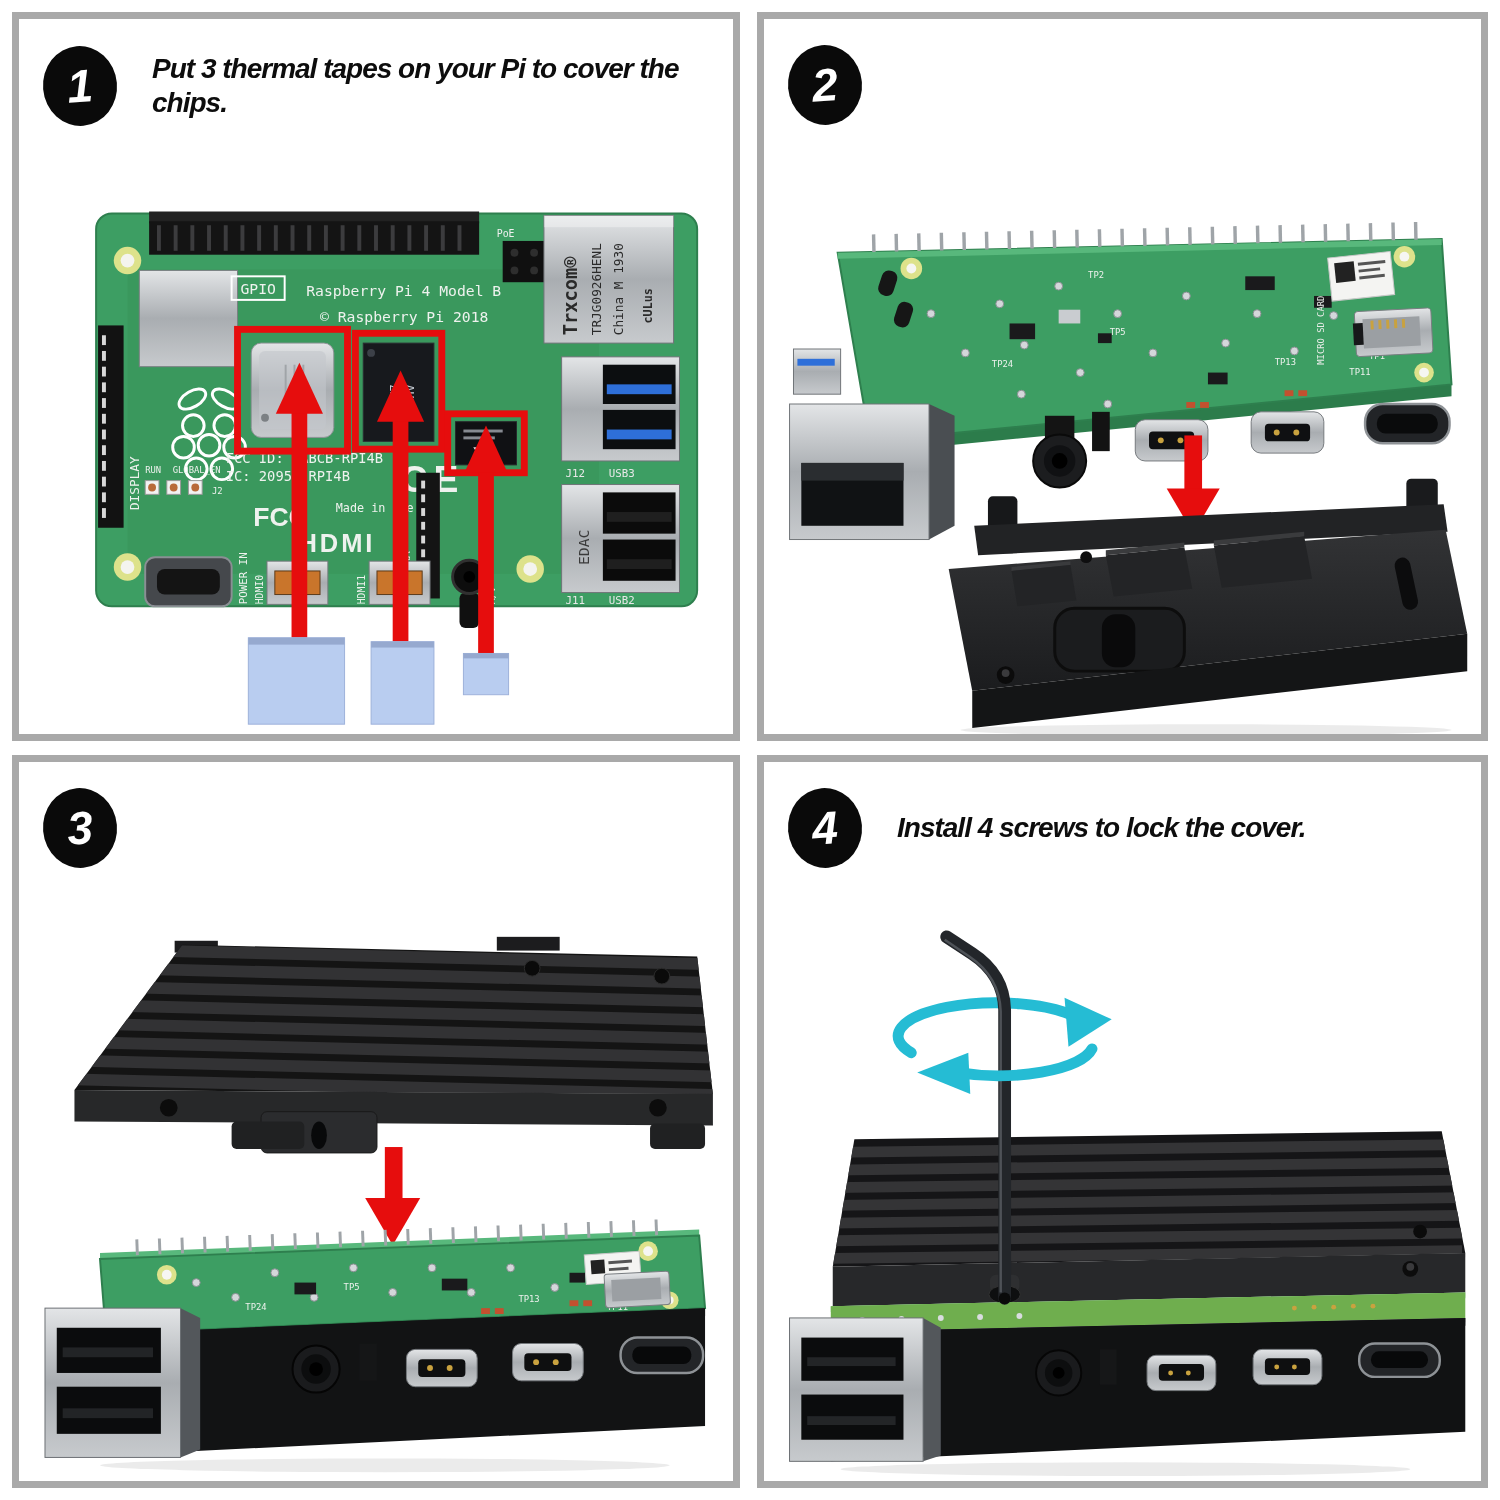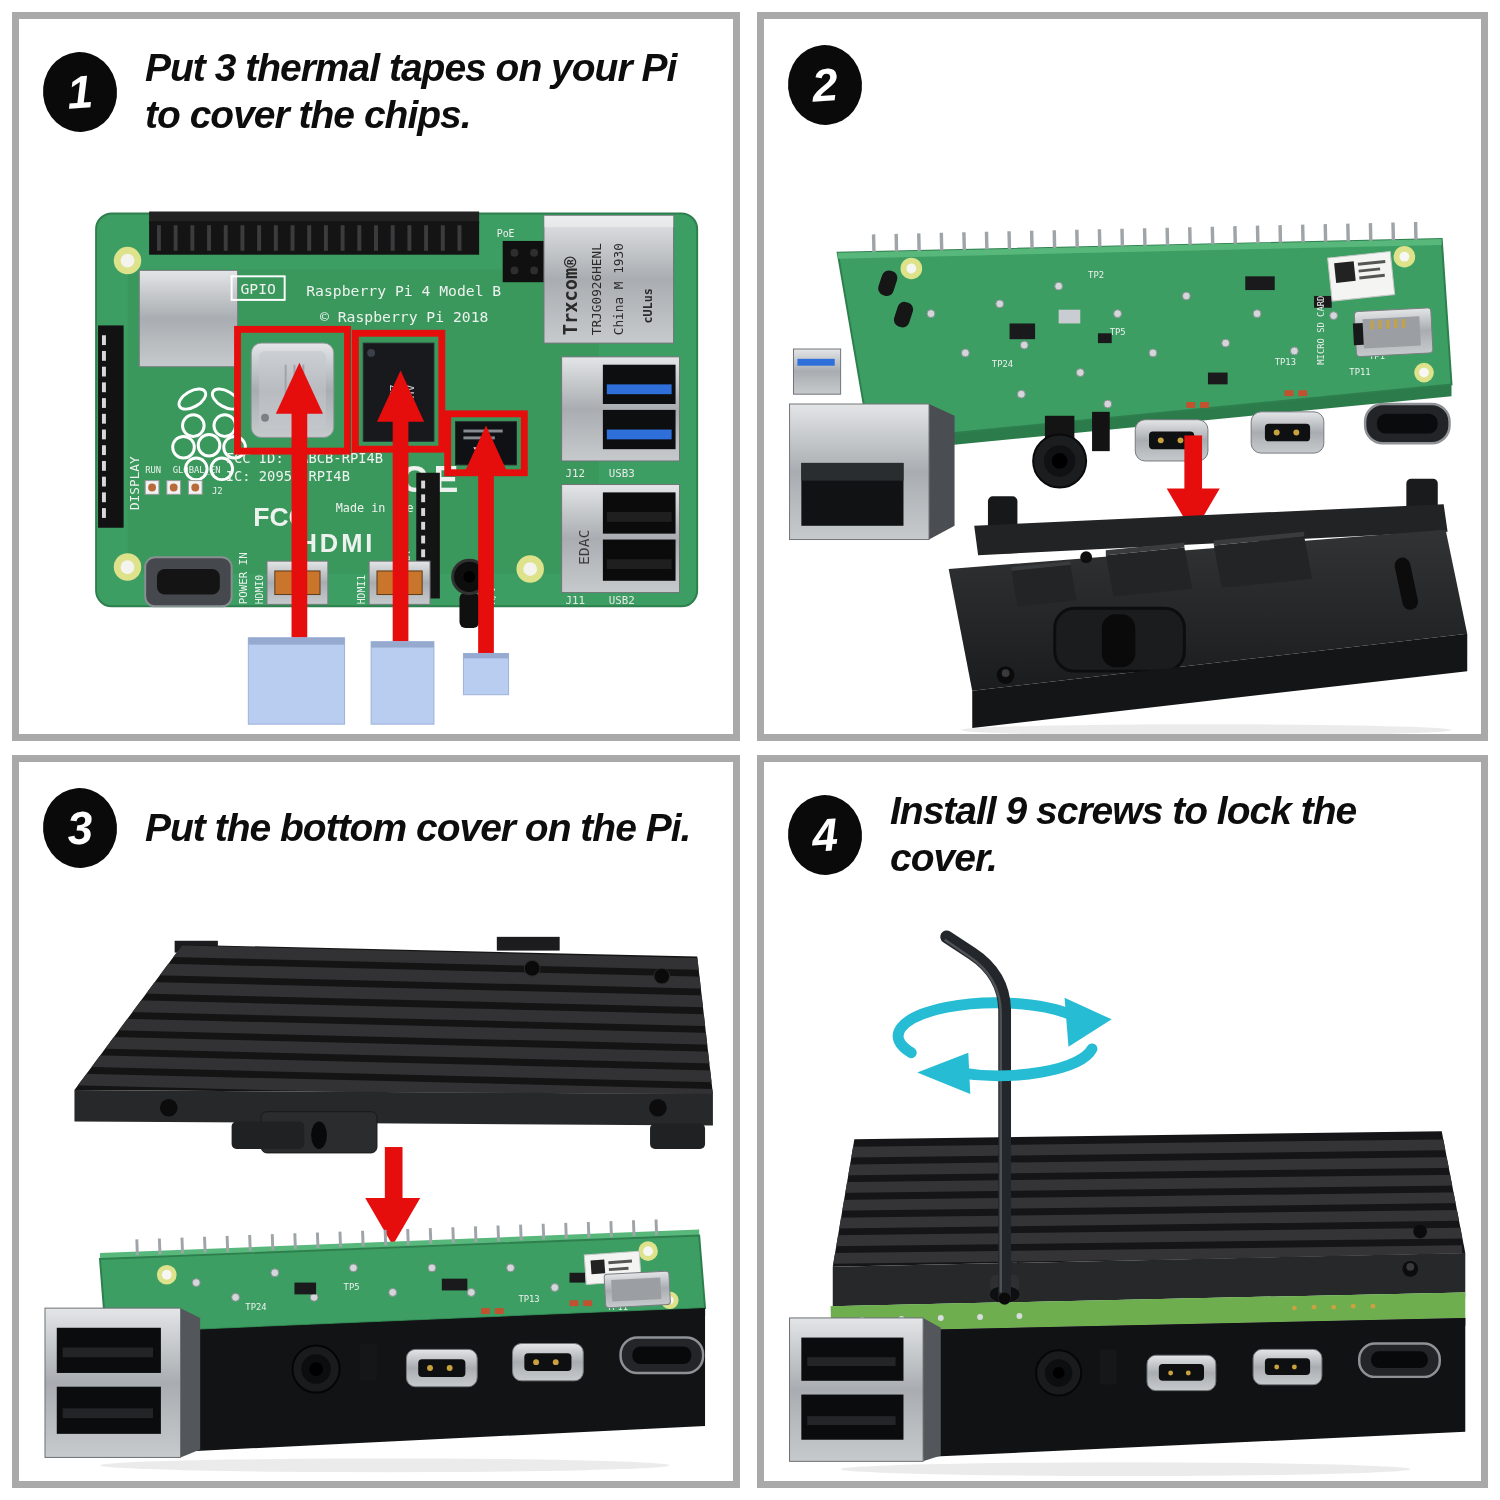--- a/index.html
+++ b/index.html
@@ -6,21 +6,21 @@
   html,body{margin:0;padding:0;background:#fff;}
   body{width:1500px;height:1500px;position:relative;font-family:"Liberation Sans",sans-serif;}
   .panel{position:absolute;border:7px solid var(--panel-border,#a9a9a9);background:#fff;box-sizing:border-box;overflow:hidden;}
   #panel1{left:12px;top:12px;width:728px;height:729px;}
   #panel2{left:757px;top:12px;width:731px;height:729px;}
   #panel3{left:12px;top:755px;width:728px;height:733px;}
   #panel4{left:757px;top:755px;width:731px;height:733px;}
   .step-header{position:absolute;left:24px;top:26px;right:14px;display:flex;align-items:center;gap:28px;z-index:5;}
   .badge{flex:none;width:74px;height:80px;background:var(--badge-black,#0a0a0a);border-radius:50%;transform:rotate(-5deg);display:flex;align-items:center;justify-content:center;}
   .badge span{color:#fff;font-size:46px;font-weight:700;font-style:italic;transform:rotate(1deg);}
-  .caption{margin:0;font-size:39px;line-height:1.2;font-weight:700;font-style:italic;letter-spacing:-1px;color:#0d0d0d;max-width:580px;}
+  .caption{margin:7px;font-size:28px;line-height:1.2;font-weight:700;font-style:italic;letter-spacing:-1px;color:#0d0d0d;max-width:580px;}
   svg.art{position:absolute;left:0;top:0;width:100%;height:100%;}
   svg text{font-family:"DejaVu Sans Mono","Liberation Mono",monospace;}
   svg text.sans{font-family:"Liberation Sans",sans-serif;}
 </style>
 </head>
 <body>
 
 <section class="panel" id="panel1">
   <div class="step-header">
     <div class="badge">
@@ -457,21 +457,20 @@
       <ellipse cx="450" cy="724" rx="250" ry="6" fill="#000" opacity="0.08"></ellipse>
     </g>
   </svg>
 </section>
 
 <section class="panel" id="panel3">
   <div class="step-header">
     <div class="badge">
         <span>3</span>
       </div>
-    <h2 class="caption">Put the bottom cover on the Pi.</h2>
   </div>
   <svg class="art" viewBox="0 0 726 732">
     <defs>
       <clipPath id="hs3clip">
           <polygon points="166,186 690,198 706,338 56,334"></polygon>
         </clipPath>
     </defs>
 
     <g>
       <rect x="486" y="178" width="64" height="14" fill="#1c1c1e"></rect>
@@ -618,21 +617,21 @@
       <ellipse cx="372" cy="716" rx="290" ry="7" fill="#000" opacity="0.08"></ellipse>
     </g>
   </svg>
 </section>
 
 <section class="panel" id="panel4">
   <div class="step-header">
     <div class="badge">
         <span>4</span>
       </div>
-    <h2 class="caption">Install 9 screws to lock the cover.</h2>
+    <h2 class="caption">Install 4 screws to lock the cover.</h2>
   </div>
   <svg class="art" viewBox="0 0 730 732">
     <defs>
       <clipPath id="hs4clip">
           <polygon points="92,384 690,376 714,500 70,514"></polygon>
         </clipPath>
     </defs>
 
     <g>
       <polygon points="92,384 690,376 714,500 70,514" fill="#151517"></polygon>

